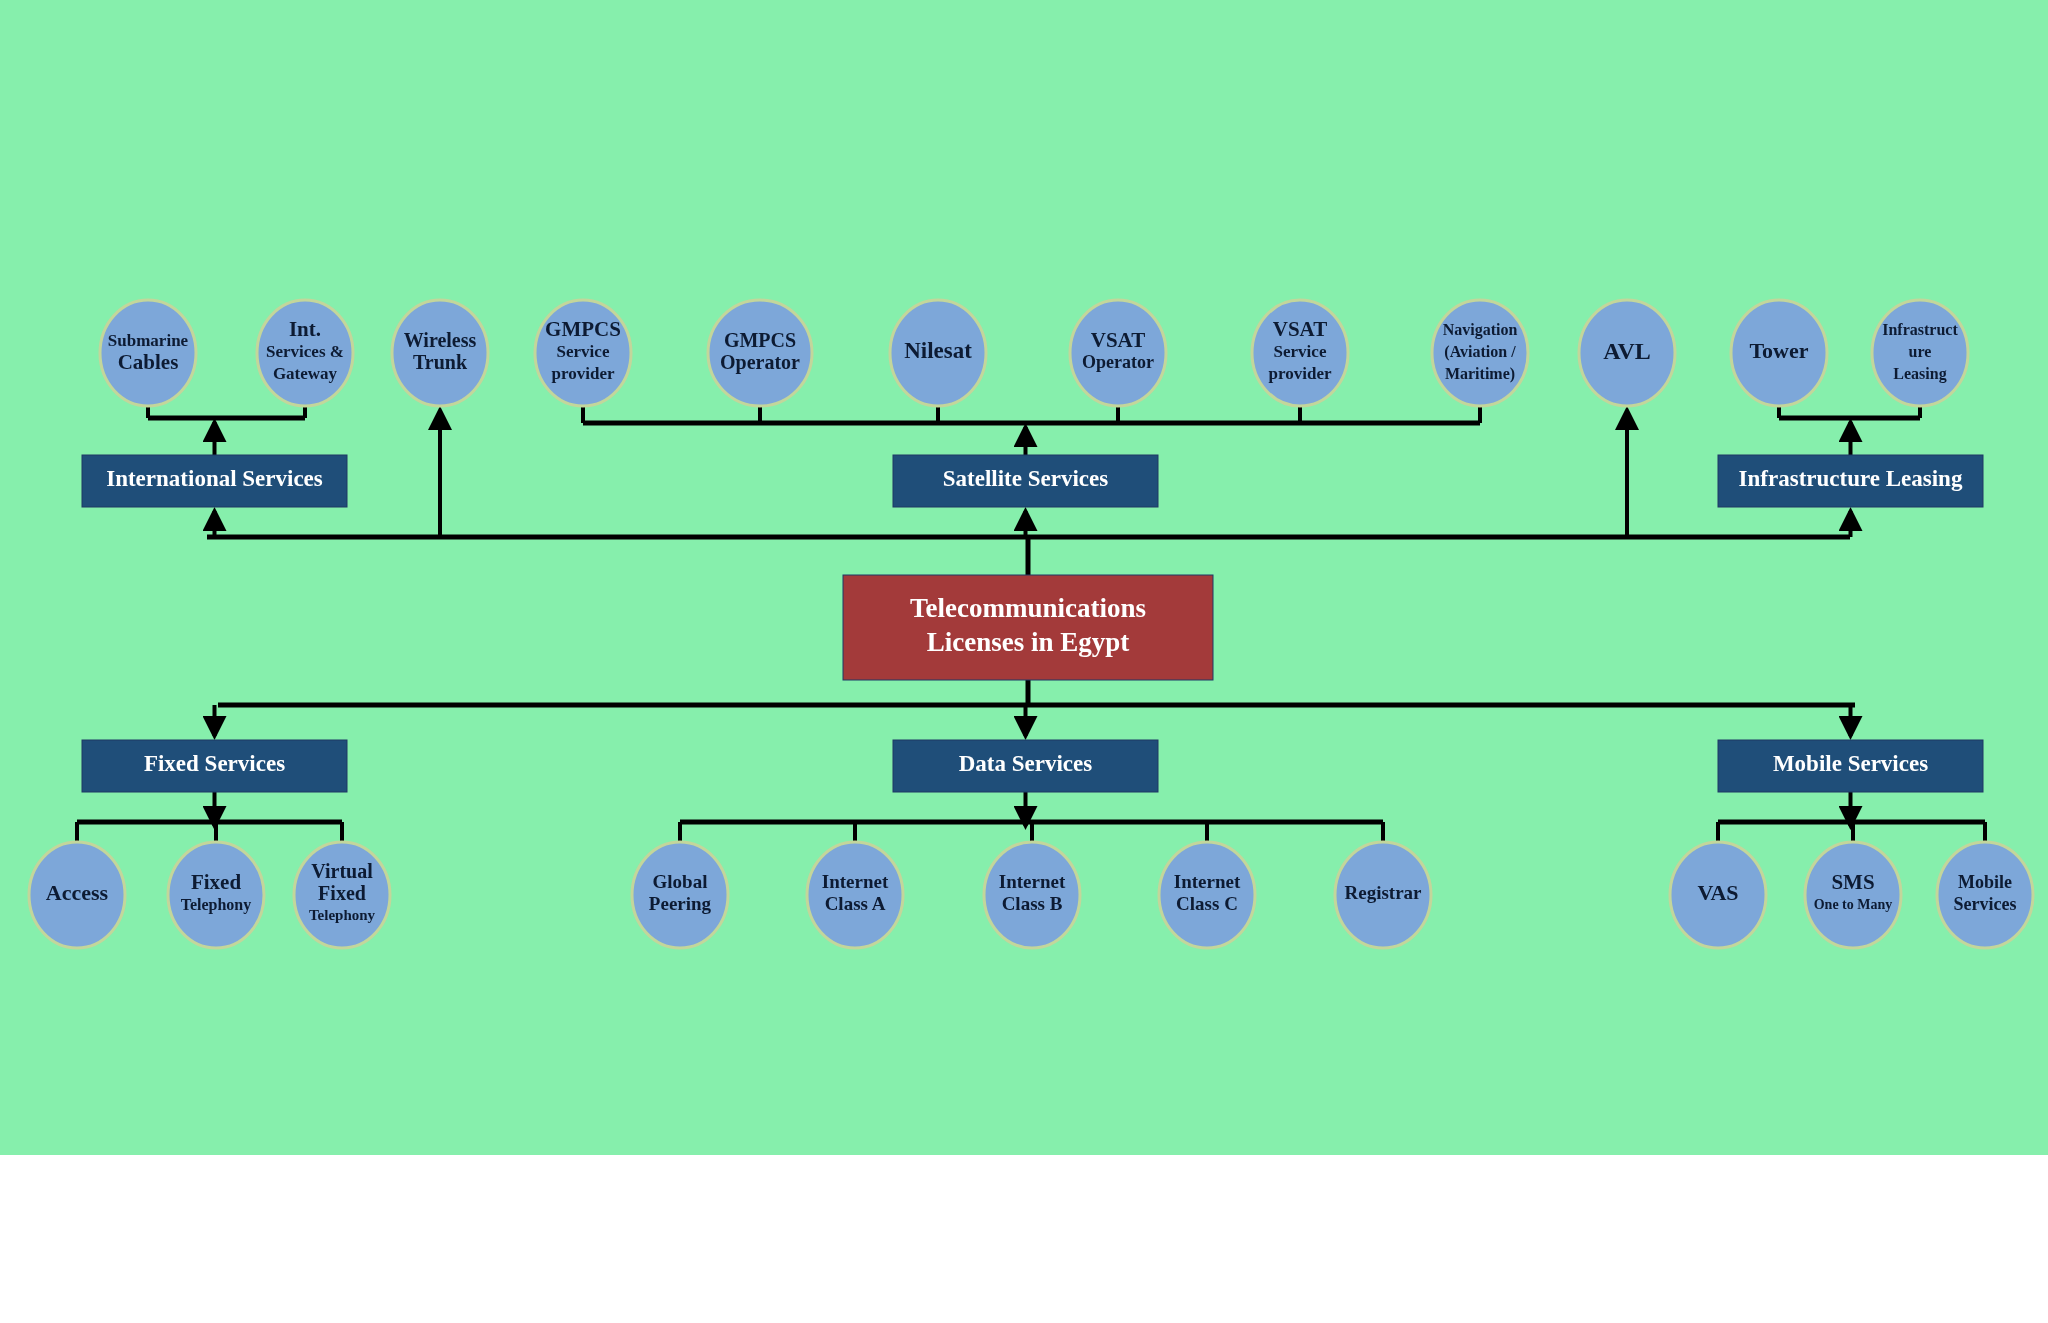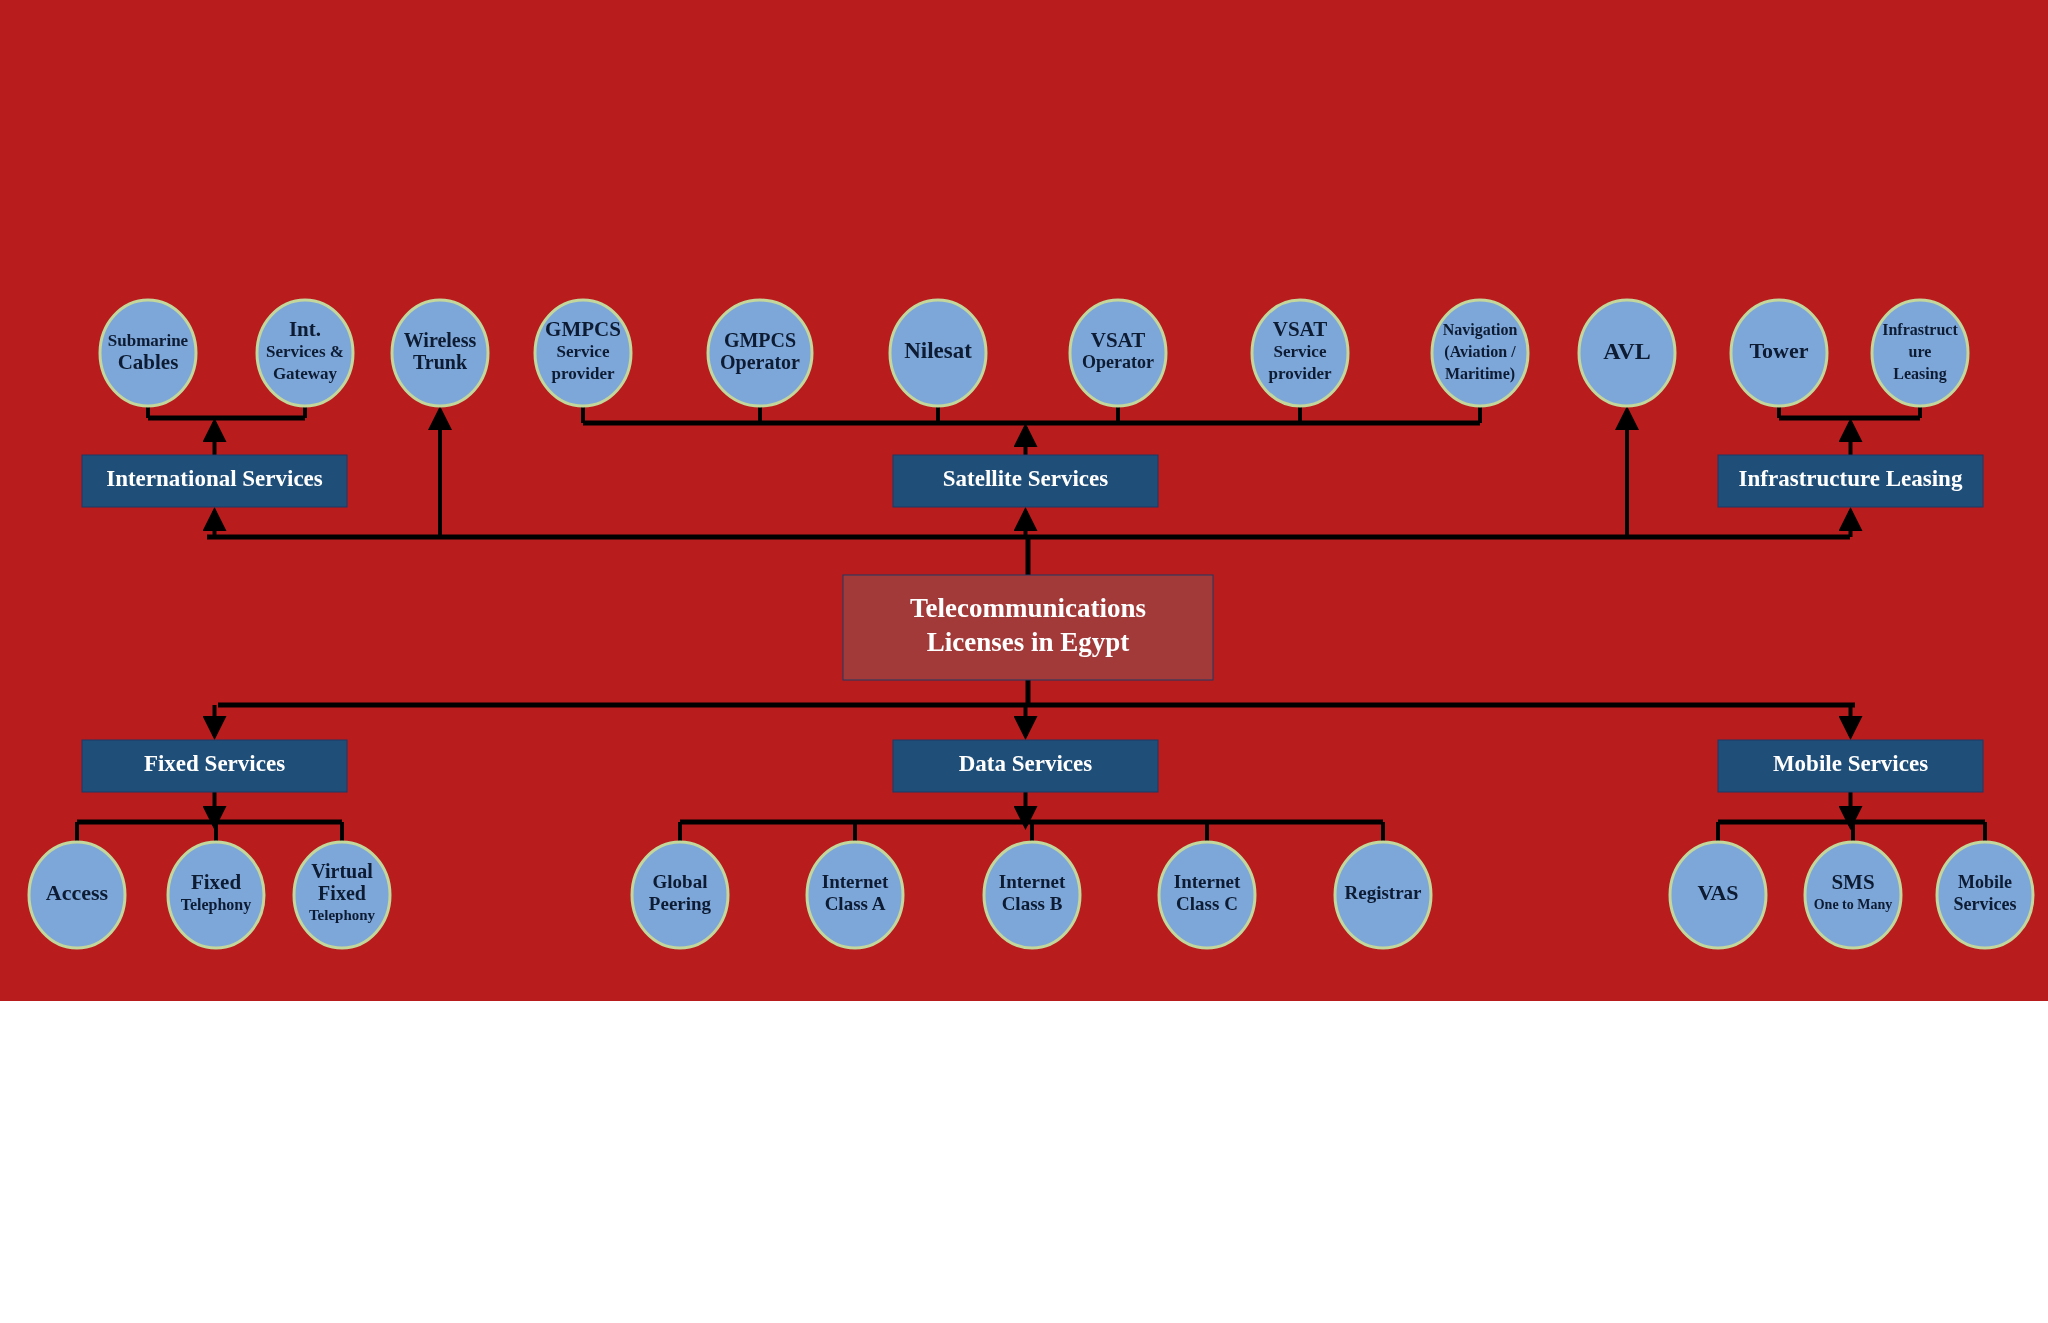--- a/index.html
+++ b/index.html
@@ -9,22 +9,22 @@
   }
   body {
     width: 2048px;
     height: 1323px;
     font-family: "Liberation Serif", "DejaVu Serif", serif;
     overflow: hidden;
   }
   #diagram-root {
     position: relative;
     width: 2048px;
-    height: 1001px;
-    background: #b91c1c;
+    height: 1155px;
+    background: #86efac;
   }
   svg.canvas {
     position: absolute;
     top: 0;
     left: 0;
     width: 2048px;
     height: 1323px;
   }
   .node-ellipse {
     fill: #7da7d9;

